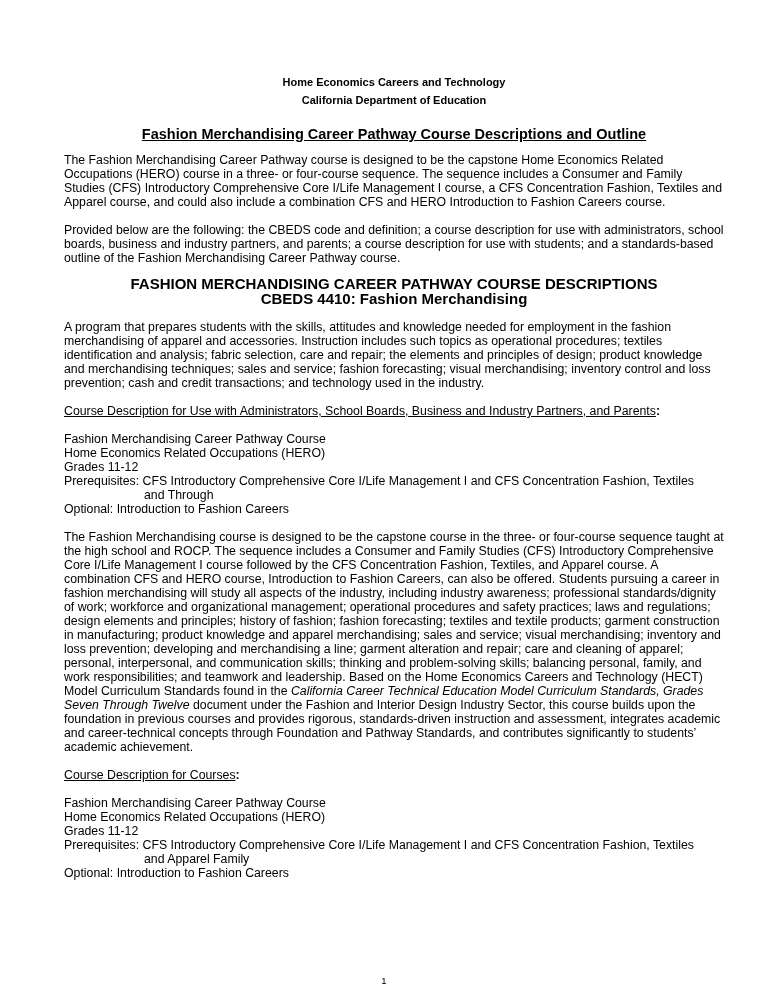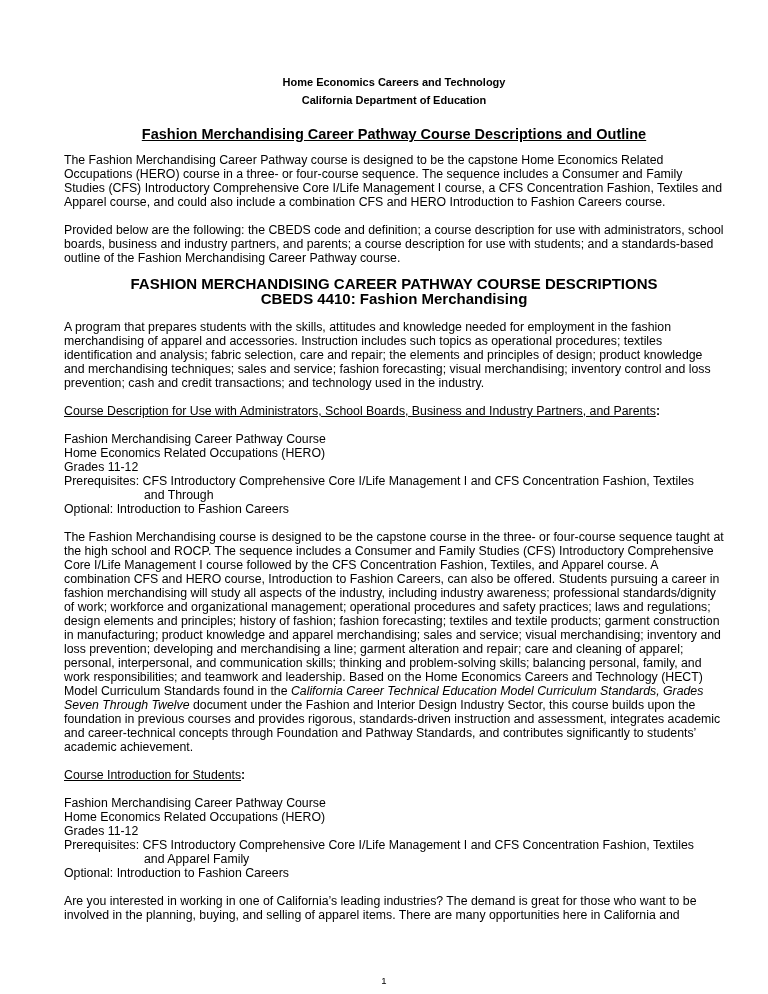--- a/index.html
+++ b/index.html
@@ -40,26 +40,25 @@
   <div style="height:14px"></div>
   <div class="block">Fashion Merchandising Career Pathway Course</div>
   <div class="block">Home Economics Related Occupations (HERO)</div>
   <div class="block">Grades 11-12</div>
   <div class="block">Prerequisites: CFS Introductory Comprehensive Core I/Life Management I and CFS Concentration Fashion, Textiles</div>
   <div class="block indent">and Through</div>
   <div class="block">Optional: Introduction to Fashion Careers</div>
   <div style="height:14px"></div>
   <p><span>The Fashion Merchandising course is designed to be the capstone course in the three- or four-course sequence taught at the high school and ROCP. The sequence includes a Consumer and Family Studies (CFS) Introductory Comprehensive Core I/Life Management I course followed by the CFS Concentration Fashion, Textiles, and Apparel course. A combination CFS and HERO course, Introduction to Fashion Careers, can also be offered. Students pursuing a career in fashion merchandising will study all aspects of the industry, including industry awareness; professional standards/dignity of work; workforce and organizational management; operational procedures and safety practices; laws and regulations; design elements and principles; history of fashion; fashion forecasting; textiles and textile products; garment construction in manufacturing; product knowledge and apparel merchandising; sales and service; visual merchandising; inventory and loss prevention; developing and merchandising a line; garment alteration and repair; care and cleaning of apparel; personal, interpersonal, and communication skills; thinking and problem-solving skills; balancing personal, family, and work responsibilities; and teamwork and leadership. Based on the Home Economics Careers and Technology (HECT) Model Curriculum Standards found in the </span><em>California Career Technical Education Model Curriculum Standards, Grades Seven Through Twelve</em><span>  document under the Fashion and Interior Design Industry Sector, this course builds upon the foundation in previous courses and provides rigorous, standards-driven instruction and assessment, integrates academic and career-technical concepts through Foundation and Pathway Standards, and contributes significantly to students’ academic achievement.</span></p>
   <div style="height:14px"></div>
-  <div class="block"><span class="ul">Course Introduction for Students</span><b>:</b></div>
+  <div class="block"><span class="ul">Course Description for Courses</span><b>:</b></div>
   <div style="height:14px"></div>
   <div class="block">Fashion Merchandising Career Pathway Course</div>
   <div class="block">Home Economics Related Occupations (HERO)</div>
   <div class="block">Grades 11-12</div>
   <div class="block">Prerequisites: CFS Introductory Comprehensive Core I/Life Management I and CFS Concentration Fashion, Textiles</div>
   <div class="block indent">and Apparel Family</div>
   <div class="block">Optional: Introduction to Fashion Careers</div>
   <div style="height:14px"></div>
-  <p>Are you interested in working in one of California’s leading industries? The demand is great for those who want to be involved in the planning, buying, and selling of apparel items. There are many opportunities here in California and</p>
 </div>
 
 <div class="footer-left">FM – Revised 05/09</div>
 <div class="footer-page">1</div>
 
 </body></html>

